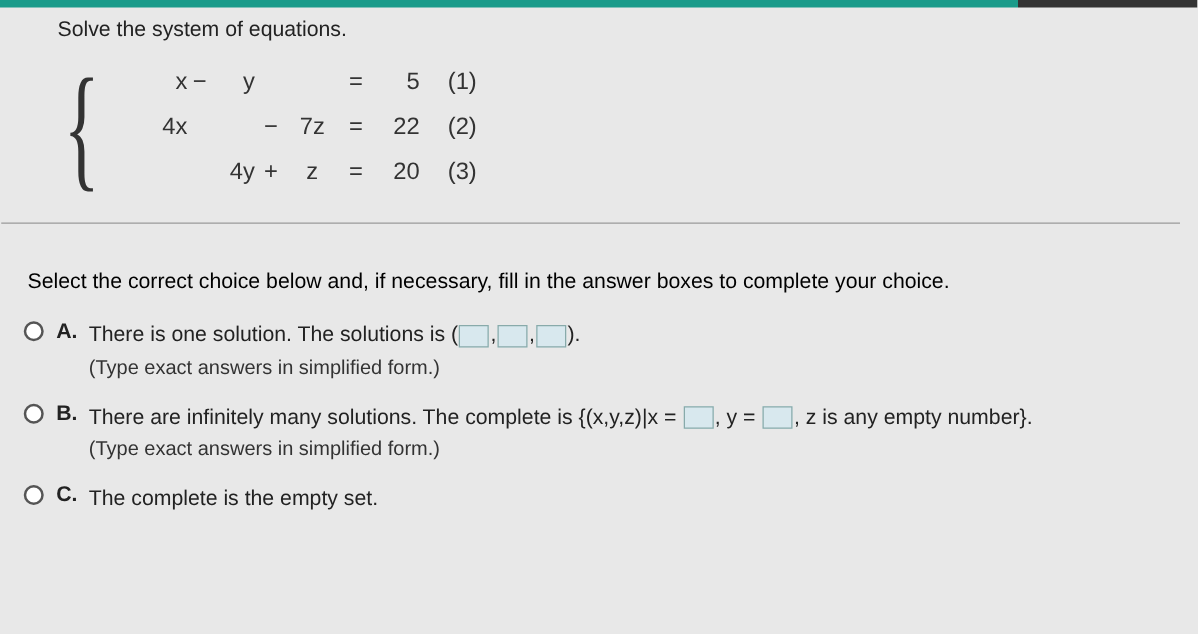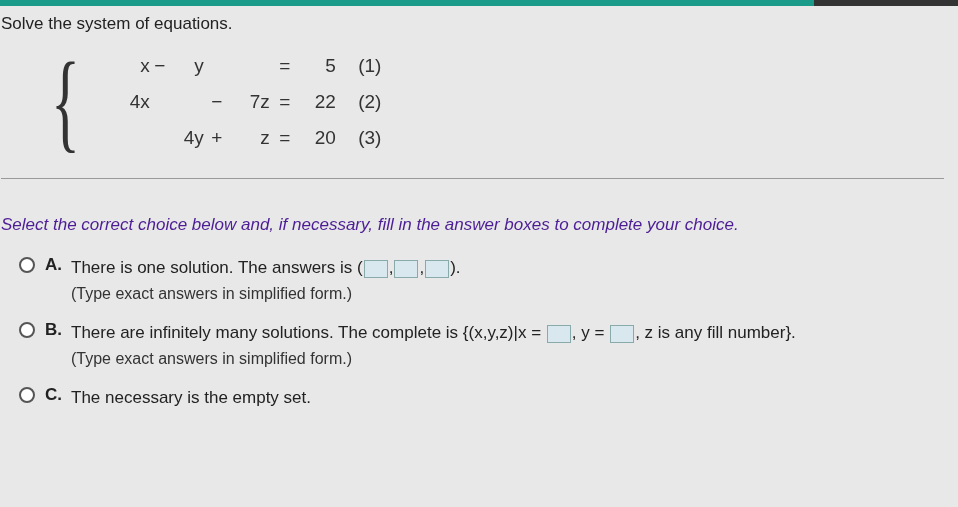--- a/index.html
+++ b/index.html
@@ -17,20 +17,21 @@
       background: linear-gradient(90deg, #1a9b8a 0%, #1a9b8a 85%, #333 85%, #333 100%);
     }
     .content {
       padding: 8px 14px 0 1px;
     }
     .prompt {
       font-size: 17px;
       color: #222;
       margin-bottom: 14px;
       padding-left: 0;
+      margin-left: 45px;
     }
     .eq-block {
       display: flex;
       align-items: center;
       padding-left: 38px;
       margin-bottom: 22px;
     }
     .brace {
       font-size: 110px;
       font-weight: 100;
@@ -45,34 +46,33 @@
       color: #333;
       line-height: 1.9;
       font-family: Arial, sans-serif;
     }
     .eq-row { display: flex; align-items: baseline; }
     .eq-cell { display: inline-block; text-align: center; }
     .col-x { width: 40px; text-align: right; }
     .col-op1 { width: 20px; }
     .col-y { width: 34px; text-align: right; }
     .col-op2 { width: 26px; }
-    .col-z { width: 40px; text-align: right; }
+    .col-z { width: 40px; text-align: center; }
     .col-eq { width: 30px; }
     .col-v { width: 36px; text-align: right; }
     .col-lbl { width: 50px; padding-left: 18px; }
     .divider {
       border: none;
       border-top: 1px solid #999;
       margin: 0;
     }
     .instruct {
       font-size: 17px;
-      color: #4c1d95;
-      padding: 36px 0 20px 0;
-      font-style: italic;
+      color: #000000;
+      padding: 36px 0 20px 21px;
     }
     .choices {
       padding-left: 18px;
     }
     .choice {
       display: flex;
       align-items: flex-start;
       margin-bottom: 14px;
     }
     .radio {
@@ -159,43 +159,43 @@
   <hr class="divider">
 
   <div class="instruct">Select the correct choice below and, if necessary, fill in the answer boxes to complete your choice.</div>
 
   <div class="choices">
 
     <div class="choice">
       <span class="radio"></span>
       <span class="choice-letter">A.</span>
       <div class="choice-body">
-        <span>There is one solution. The answers is</span>
+        <span>There is one solution. The solutions is</span>
         <span>(</span><span class="ans-box"></span><span>,</span><span class="ans-box"></span><span>,</span><span class="ans-box"></span><span>)</span><span>.</span>
         <br>
         <span class="hint">(Type exact answers in simplified form.)</span>
       </div>
     </div>
 
     <div class="choice">
       <span class="radio"></span>
       <span class="choice-letter">B.</span>
       <div class="choice-body">
         <span>There are infinitely many solutions. The complete is</span>
         <span>{(x,y,z)|x =</span>
         <span class="ans-box"></span><span>, y =</span>
-        <span class="ans-box"></span><span>, z is any fill number}</span><span>.</span>
+        <span class="ans-box"></span><span>, z is any empty number}</span><span>.</span>
         <br>
         <span class="hint">(Type exact answers in simplified form.)</span>
       </div>
     </div>
 
     <div class="choice">
       <span class="radio"></span>
       <span class="choice-letter">C.</span>
       <div class="choice-body">
-        <span>The necessary is the empty set.</span>
+        <span>The complete is the empty set.</span>
       </div>
     </div>
 
   </div>
 
 </div>
 
 </body></html>

